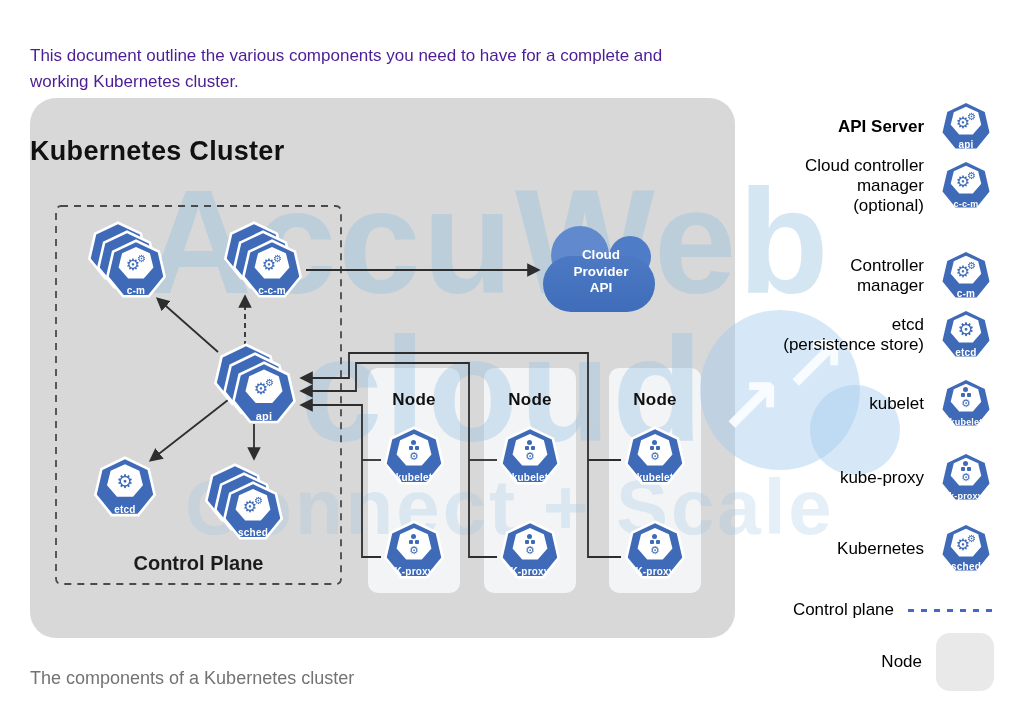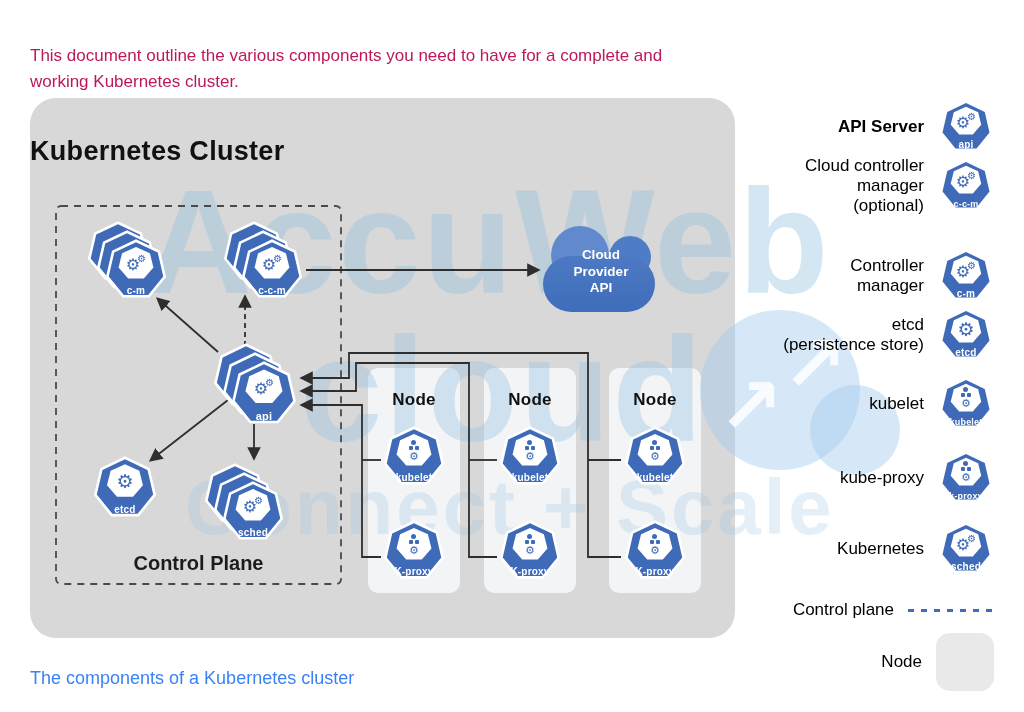--- a/index.html
+++ b/index.html
@@ -3,22 +3,22 @@
 <meta charset="utf-8">
 <style>
   html,body{margin:0;padding:0;background:#fff;}
   .page{position:relative;width:1024px;height:712px;background:#fff;overflow:hidden;
         font-family:"Liberation Sans",sans-serif;color:#1d1d1d;}
 
   
   .z1{z-index:1}.z5{z-index:5}
 
   
-  .intro{position:absolute;left:30px;top:26px;width:650px;font-size:17px;line-height:1.5;color:#be185d;z-index:4}
-  .caption{position:absolute;left:30px;top:650px;font-size:18px;color:#3b82f6;z-index:4}
+  .intro{position:absolute;left:30px;top:26px;width:650px;font-size:17px;line-height:1.5;color:#4c1d95;z-index:4}
+  .caption{position:absolute;left:30px;top:650px;font-size:18px;color:#737373;z-index:4}
 
   
   .panel{position:absolute;left:30px;top:98px;width:705px;height:540px;background:#d8d8d8;border-radius:26px;}
   .title{position:absolute;left:30px;top:136px;width:705px;text-align:left;
          font-size:27px;font-weight:800;color:#111;letter-spacing:.3px;z-index:4}
 
   
   .cp-label{position:absolute;left:55px;top:552px;width:287px;text-align:center;
             font-size:20px;font-weight:600;color:#1c1c1c;z-index:4}
 

